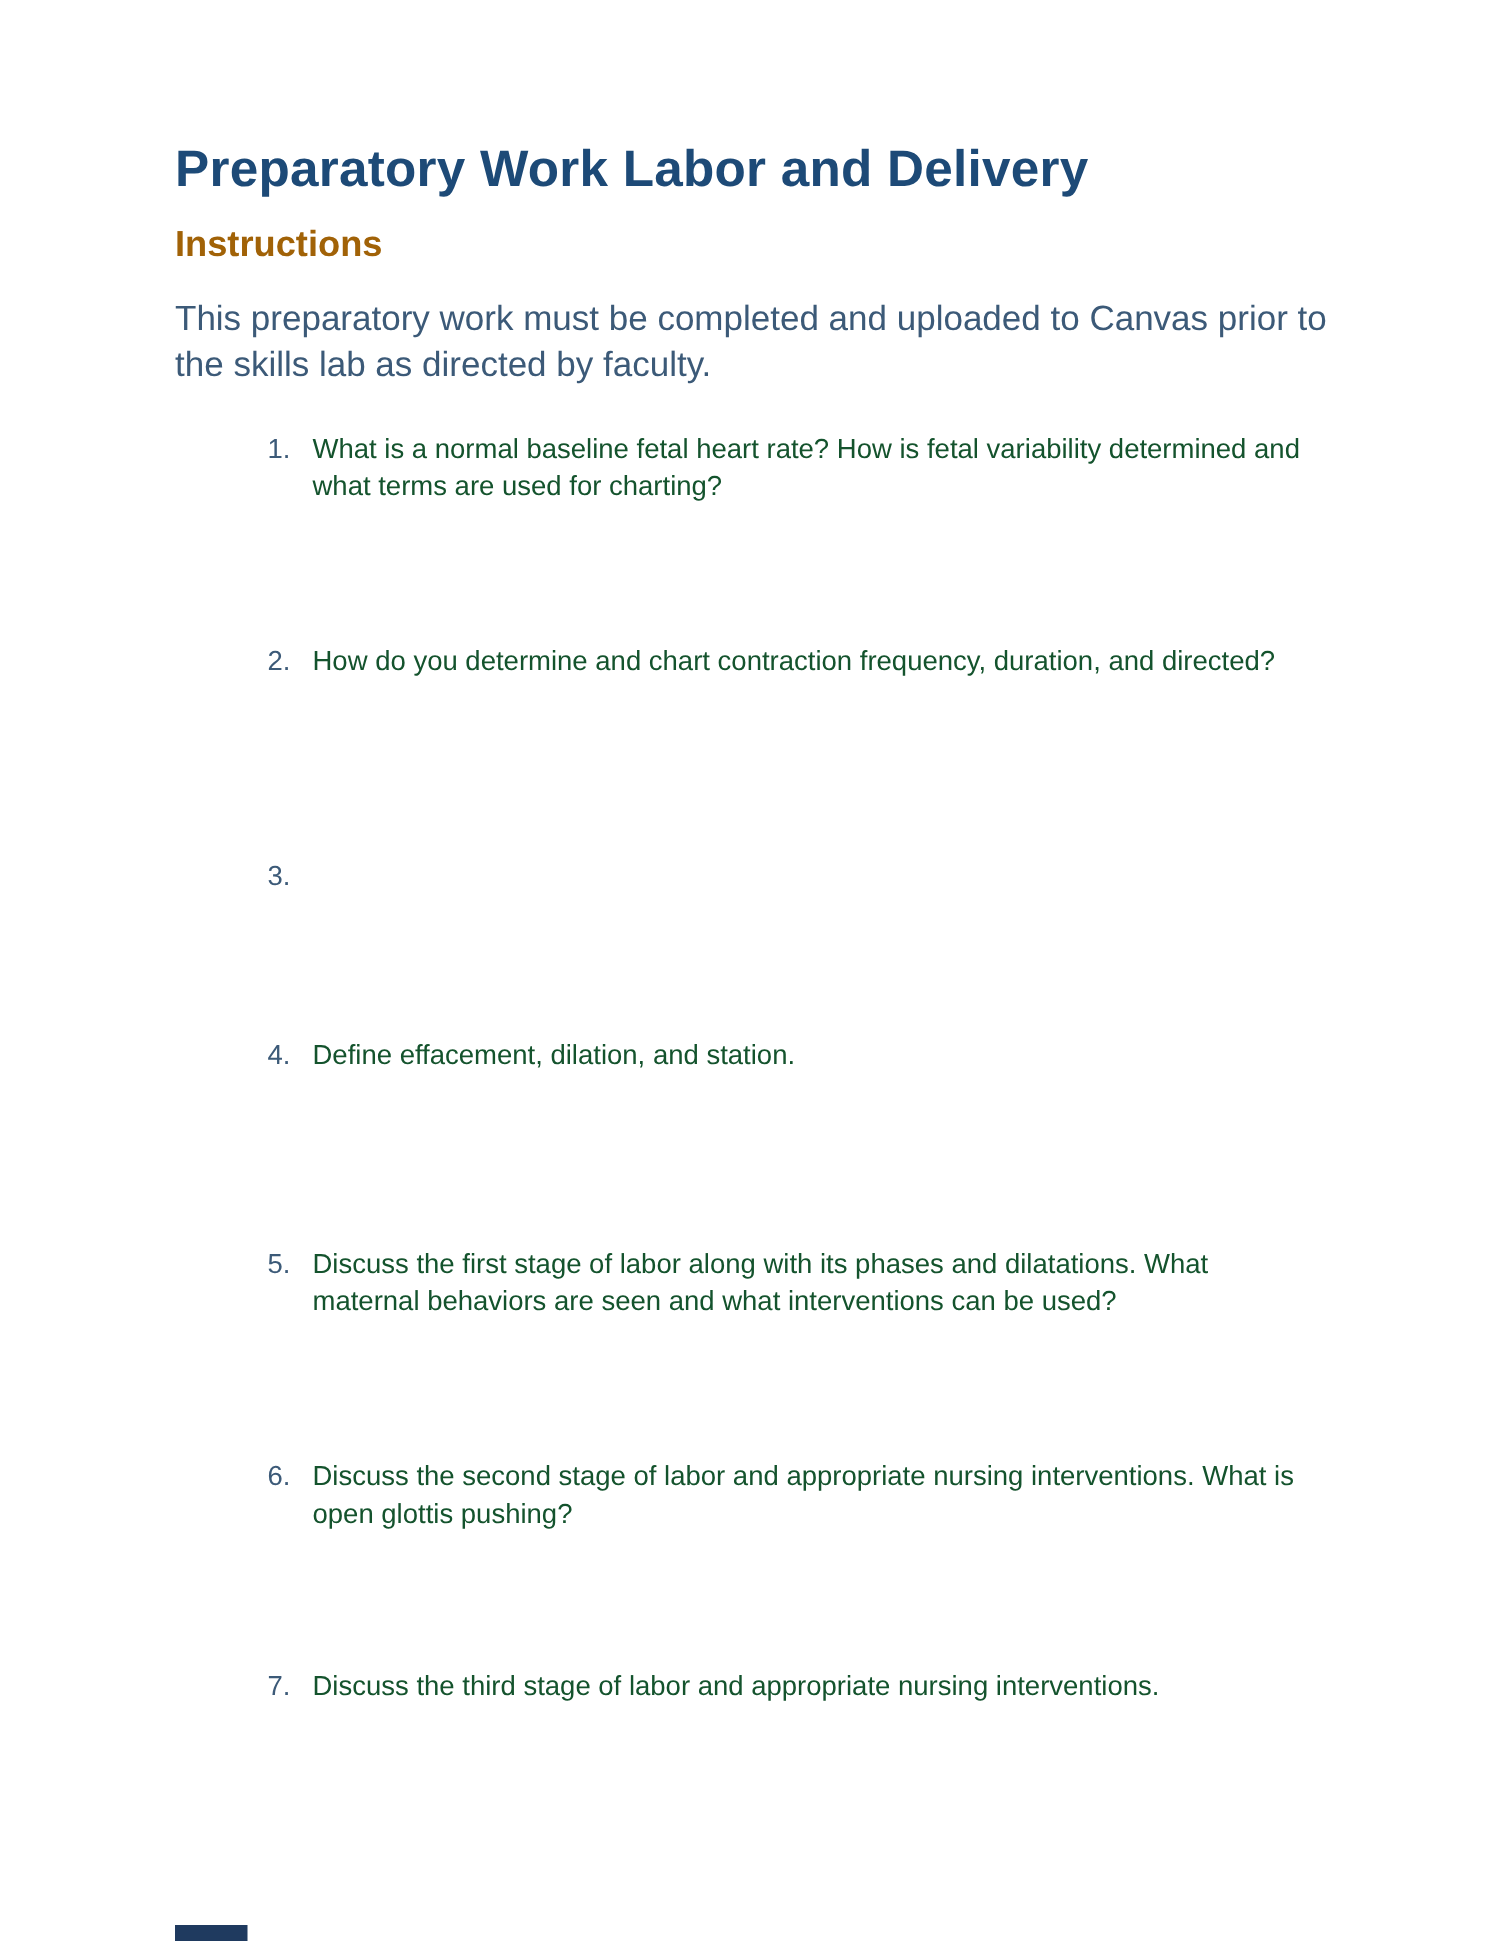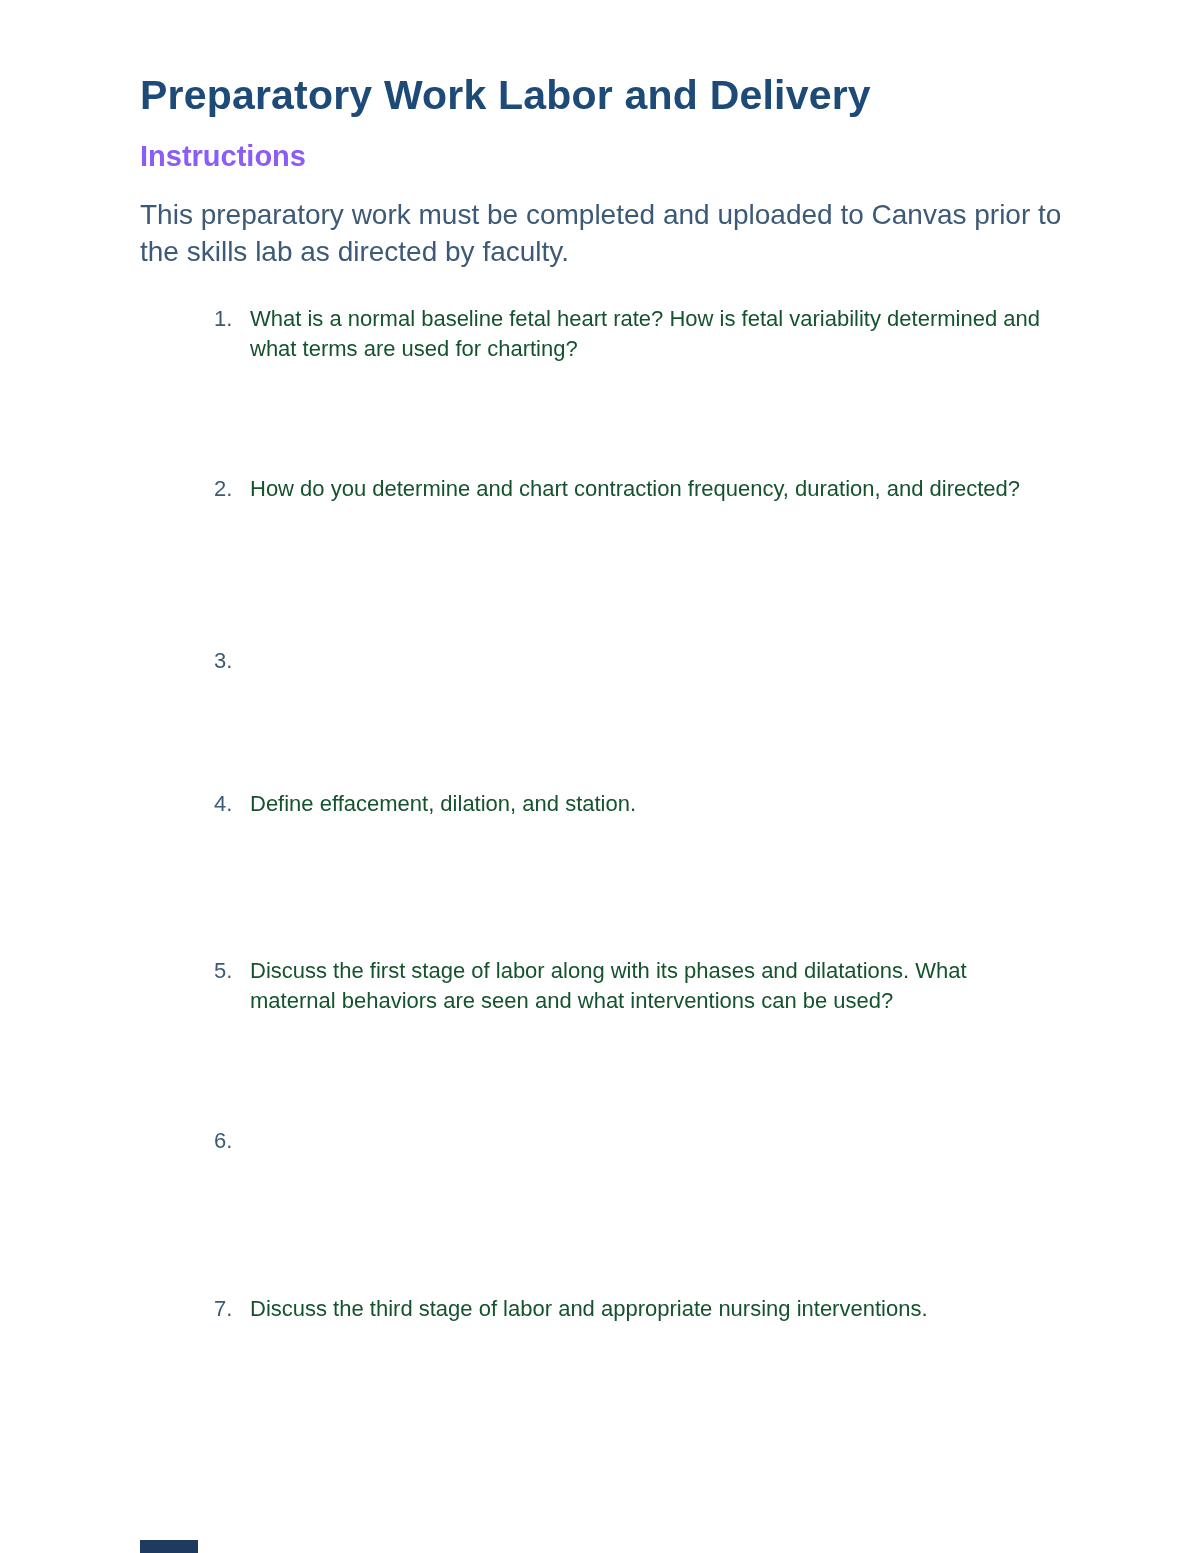--- a/index.html
+++ b/index.html
@@ -9,35 +9,35 @@
   }
   .page {
     position: relative;
     width: 1200px;
     height: 1553px;
     background: #ffffff;
     overflow: hidden;
     font-family: "Liberation Sans", sans-serif;
   }
   .content {
-    padding: 72px 130px 0 140px;
+    padding: 112px 130px 0 140px;
   }
   .doc-title {
     margin: 0;
     font-size: 41px;
     font-weight: 800;
     letter-spacing: 0.2px;
     color: #1d4a77;
     line-height: 1.15;
   }
   .doc-subtitle {
     margin: 20px 0 0 0;
     font-size: 29px;
     font-weight: 700;
-    color: #8b5cf6;
+    color: #a16207;
     line-height: 1.2;
   }
   .doc-intro {
     margin: 22px 0 0 0;
     max-width: 932px;
     font-size: 28px;
     line-height: 1.33;
     color: #3c5a78;
   }
   .question-list {
@@ -102,20 +102,21 @@
         <span class="q-text">Define effacement, dilation, and station.</span>
       </div>
 
       <div class="q" style="min-height:170px">
         <span class="q-num">5.</span>
         <span class="q-text">Discuss the first stage of labor along with its phases and dilatations. What maternal behaviors are seen and what interventions can be used?</span>
       </div>
 
       <div class="q" style="min-height:168px">
         <span class="q-num">6.</span>
+        <span class="q-text">Discuss the second stage of labor and appropriate nursing interventions. What is open glottis pushing?</span>
       </div>
 
       <div class="q" style="min-height:40px">
         <span class="q-num">7.</span>
         <span class="q-text">Discuss the third stage of labor and appropriate nursing interventions.</span>
       </div>
 
     </div>
   </div>
 

